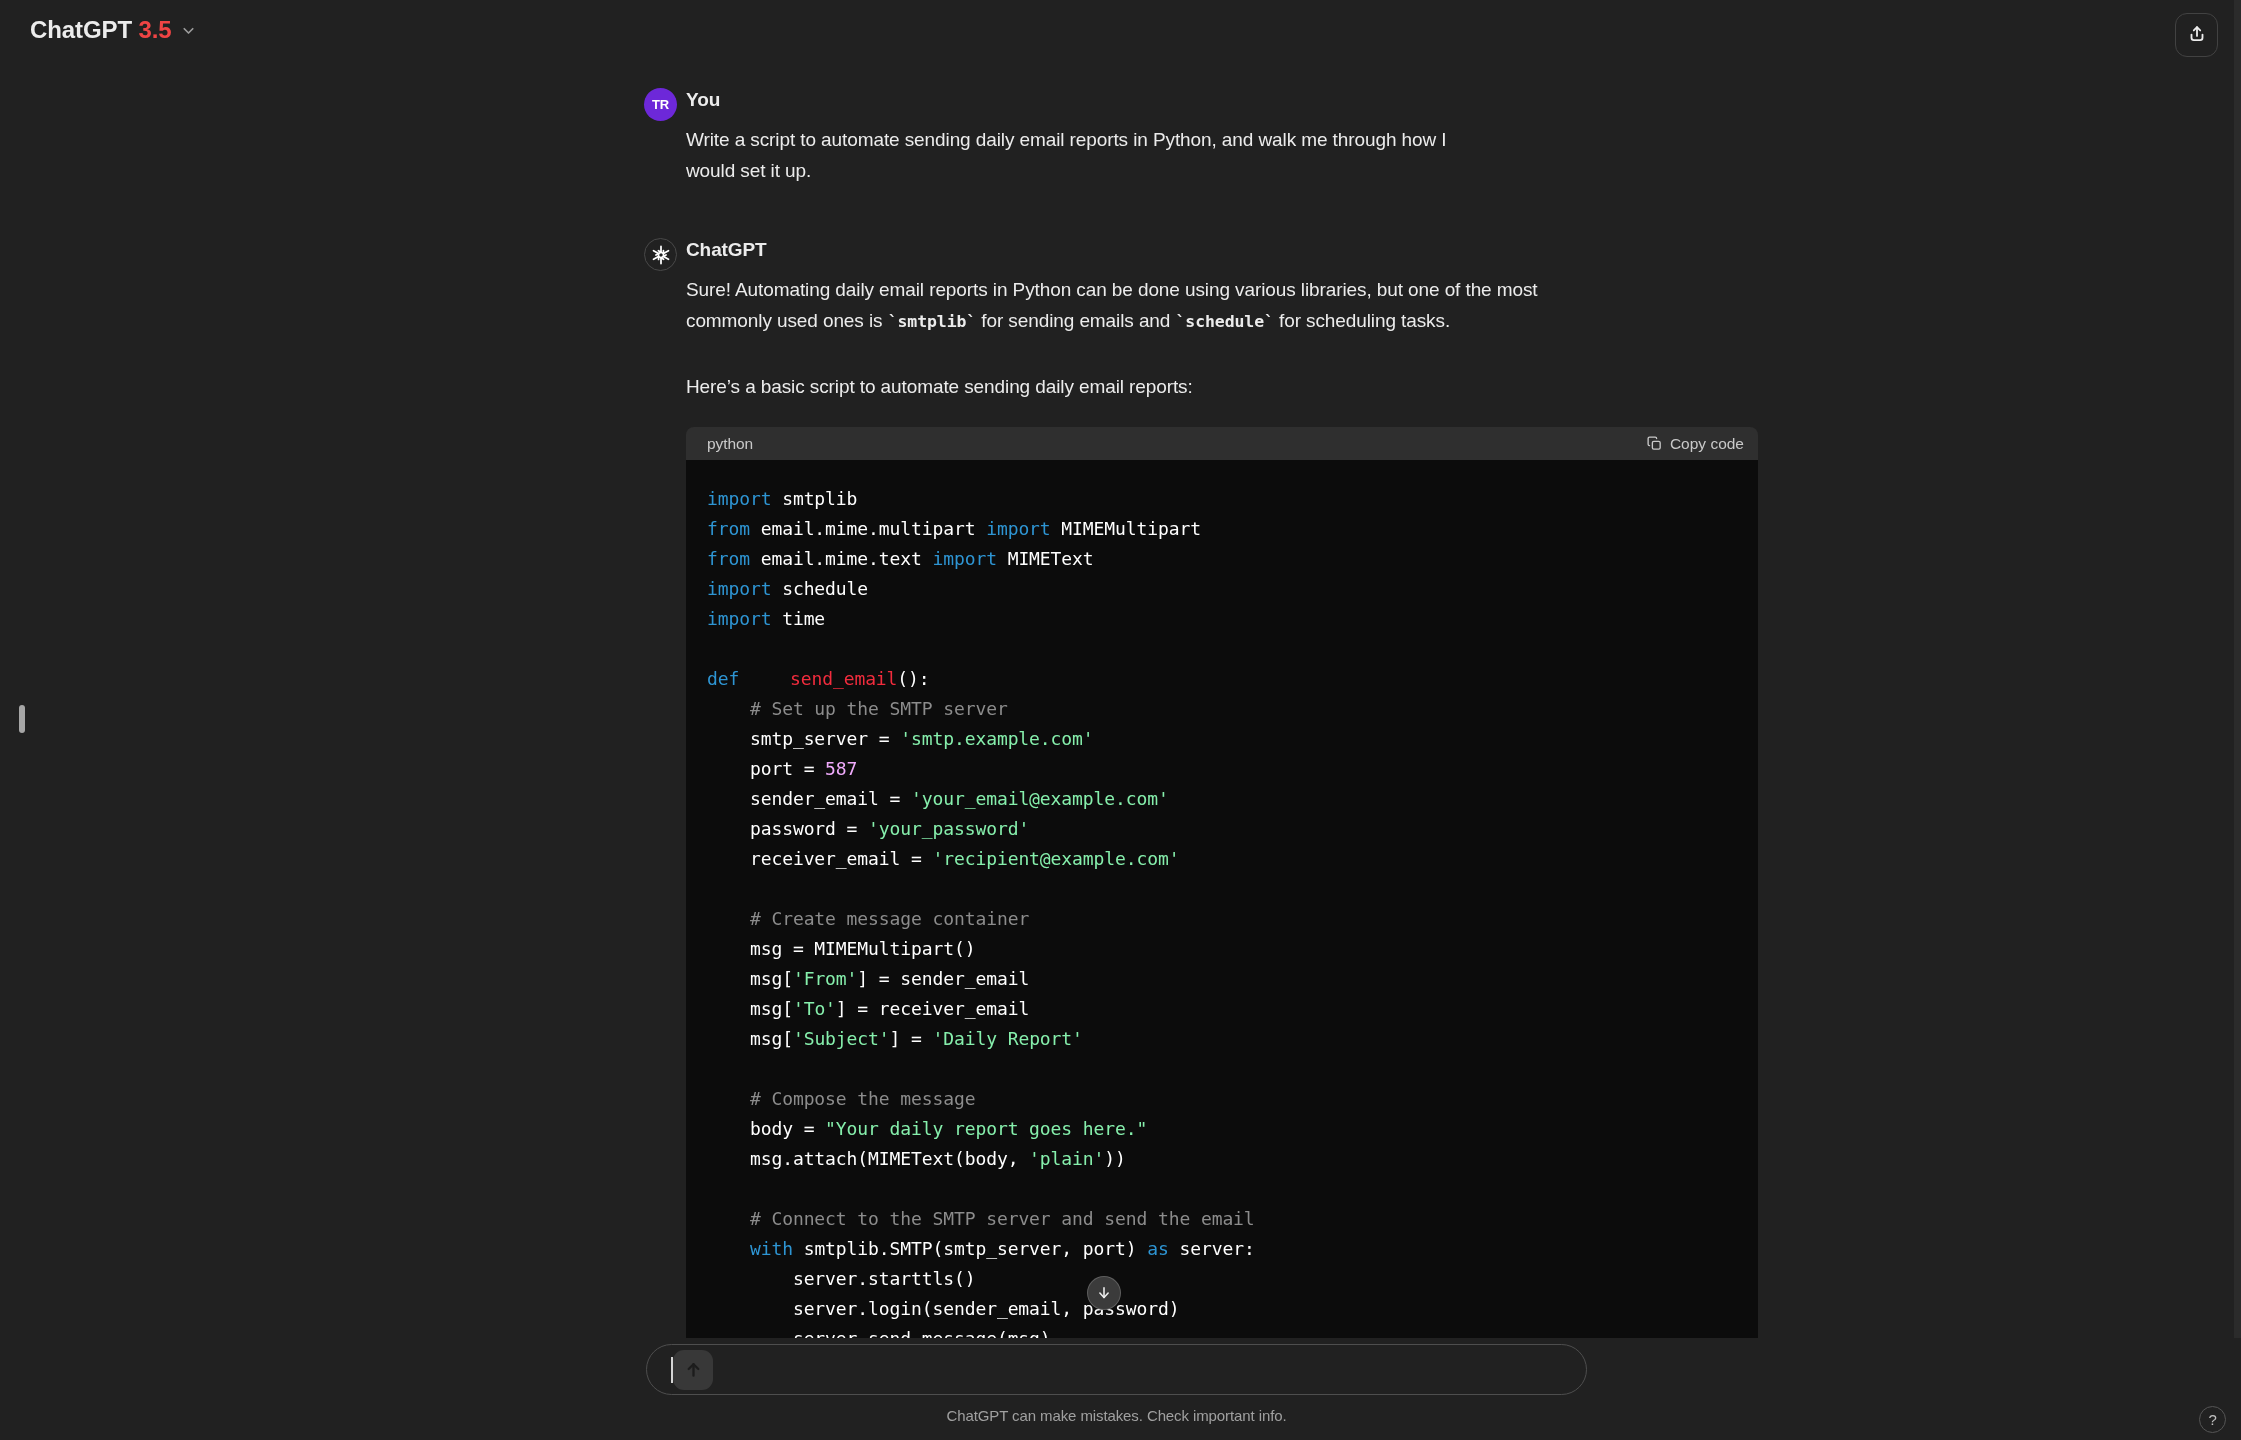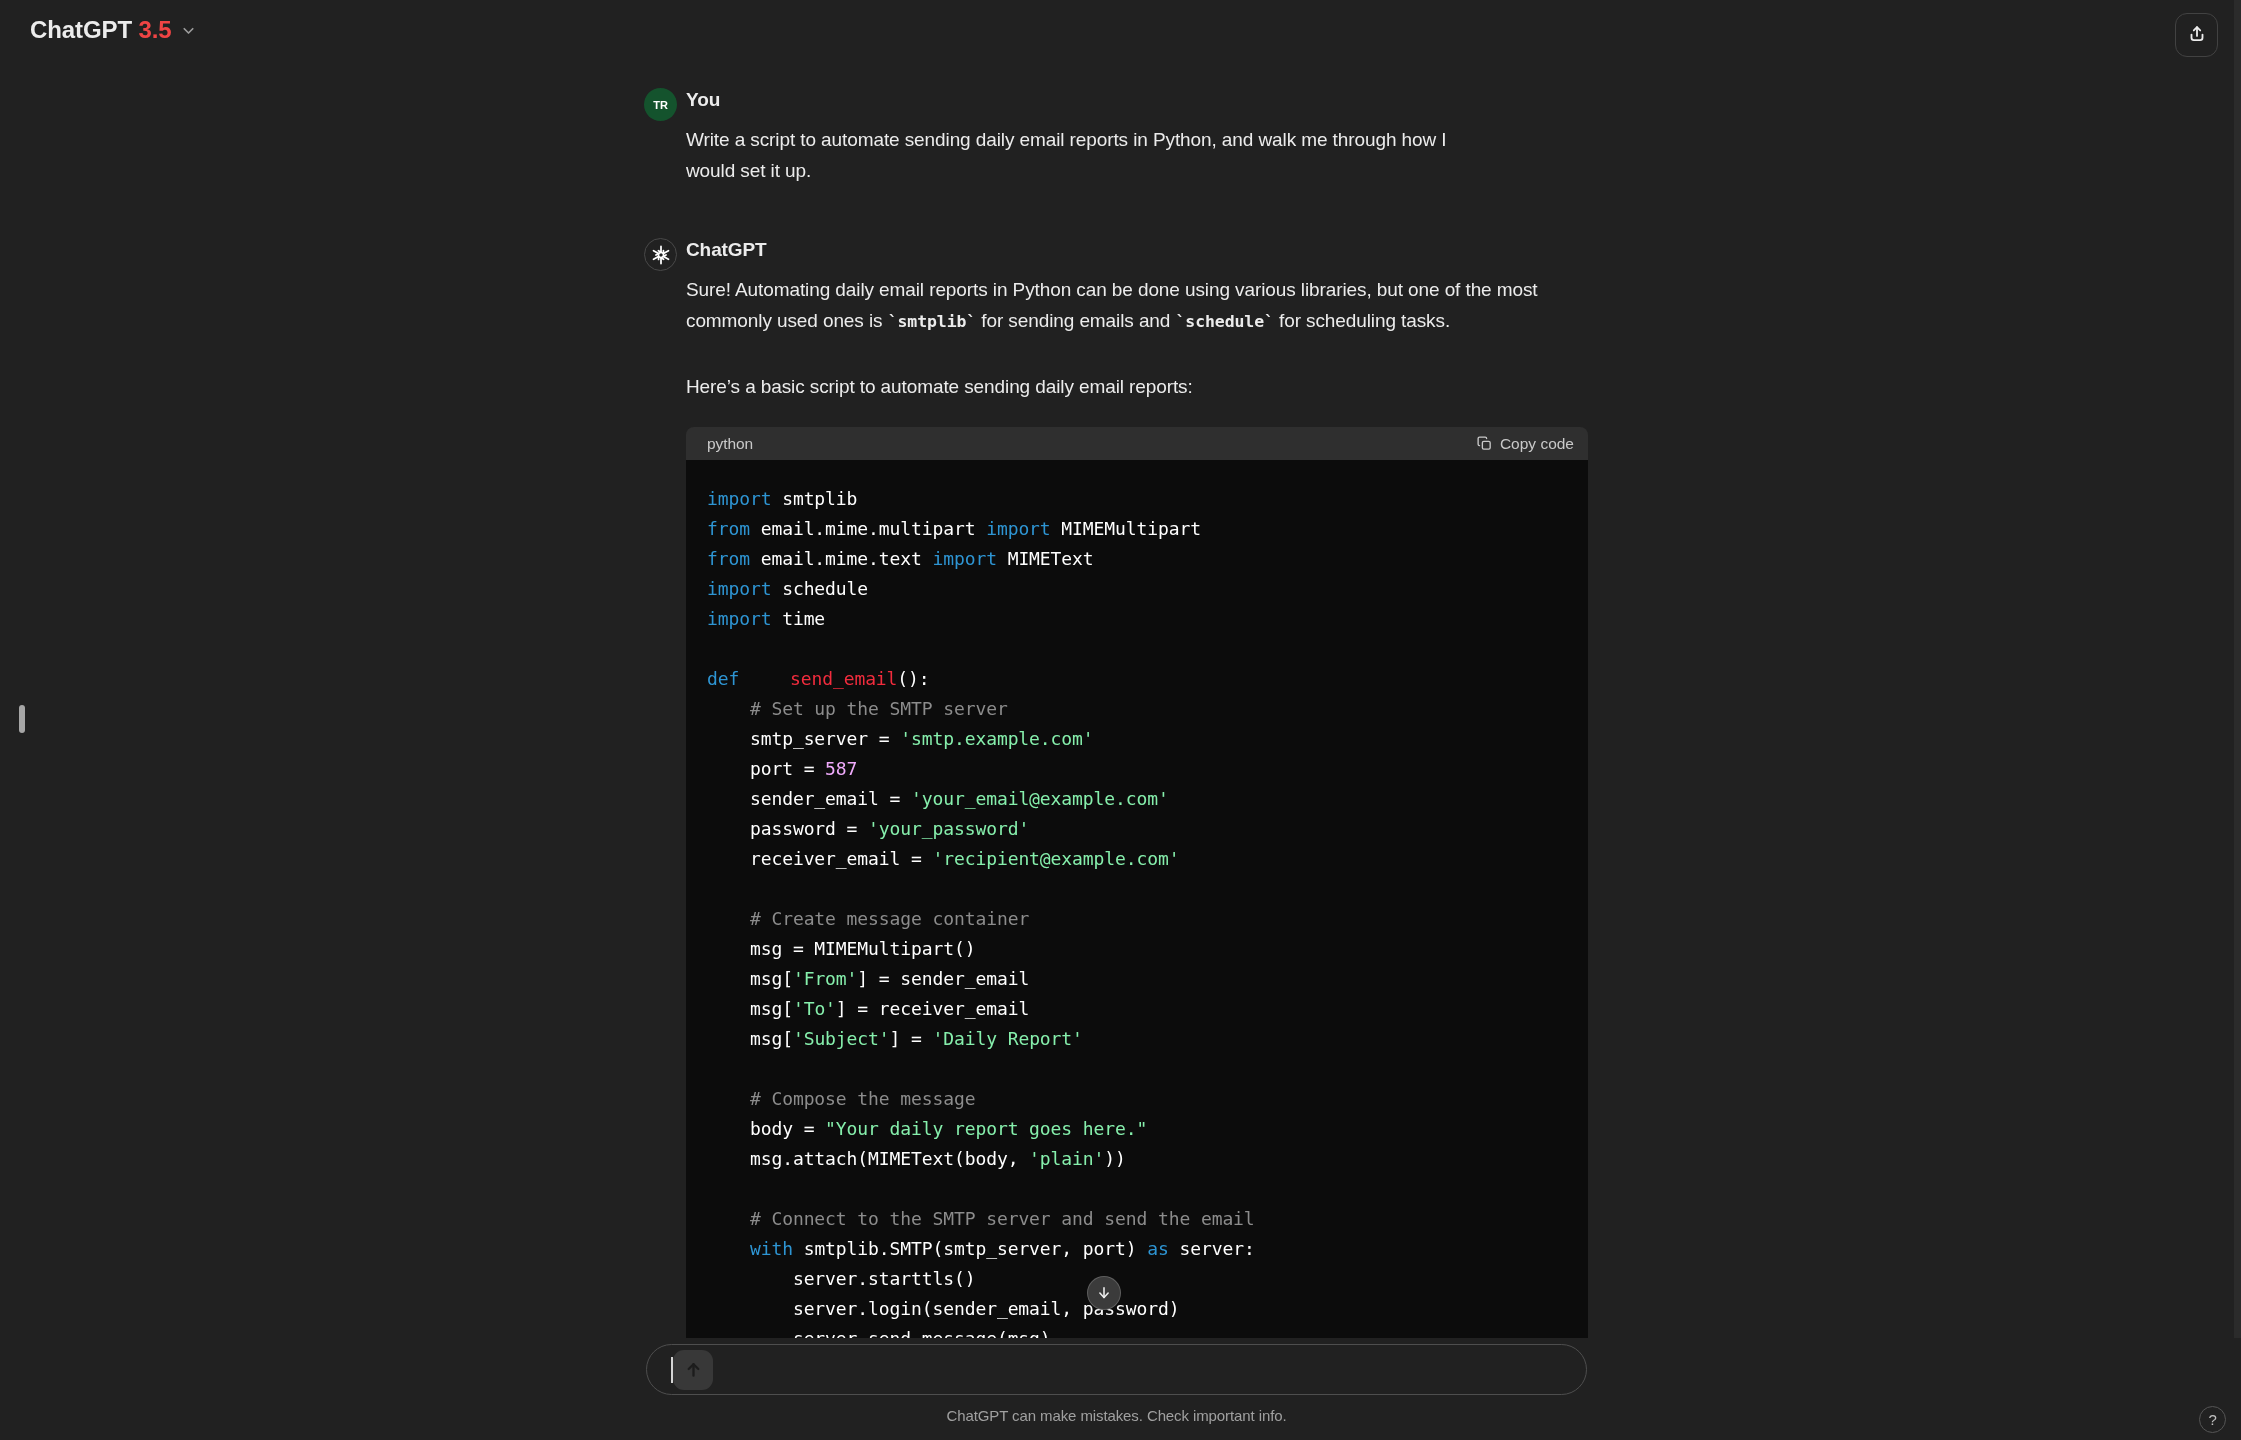--- a/index.html
+++ b/index.html
@@ -30,33 +30,33 @@
     border-radius:3px; background:#a6a6a6; cursor:pointer;
   }
   
   .message{ position:absolute; left:644px; width:944px; display:flex; gap:9px; }
   .message.user{ top:86px; }
   .message.assistant{ top:236px; }
   .avatar{
     width:33px; height:33px; border-radius:50%; flex:0 0 33px;
     display:flex; align-items:center; justify-content:center; margin-top:2px;
   }
-  .avatar.user-avatar{ background:#14532d; color:#fff; font-size:11px; font-weight:700; }
+  .avatar.user-avatar{ background:#6d28d9; color:#fff; font-size:13px; font-weight:700; }
   .avatar.bot-avatar{ background:#212121; border:1px solid #494949; }
   .msg-body{ flex:1; min-width:0; }
   .msg-author{ font-size:19px; font-weight:700; line-height:28px; color:#ececec; }
   .msg-text{ margin-top:10px; font-size:19px; color:#ececec; }
   .text-line{ line-height:31px; white-space:nowrap; }
   .para2{ margin-top:34px; }
   .inline-code{
     font-family:"DejaVu Sans Mono","Liberation Mono",monospace;
     font-weight:700; font-size:16.5px; color:#ececec;
   }
   
-  .code-block{ margin-top:25px; width:902px; border-radius:8px; }
+  .code-block{ margin-top:25px; width:1072px; border-radius:8px; }
   .code-header{
     height:33px; background:#2f2f2f; border-radius:8px 8px 0 0;
     display:flex; align-items:center; justify-content:space-between;
     padding:0 14px 0 21px; font-size:15.5px; color:#c9c9c9;
   }
   .copy-btn{ display:flex; align-items:center; gap:7px; color:#c9c9c9; cursor:pointer; background:none; border:none; font-size:15.5px; font-family:inherit; }
   .code-body{
     background:#0c0c0c; padding:24px 32px 30px 21px;
     font-family:"DejaVu Sans Mono","Liberation Mono",monospace;
     font-size:18px; line-height:30px; color:#ffffff;

